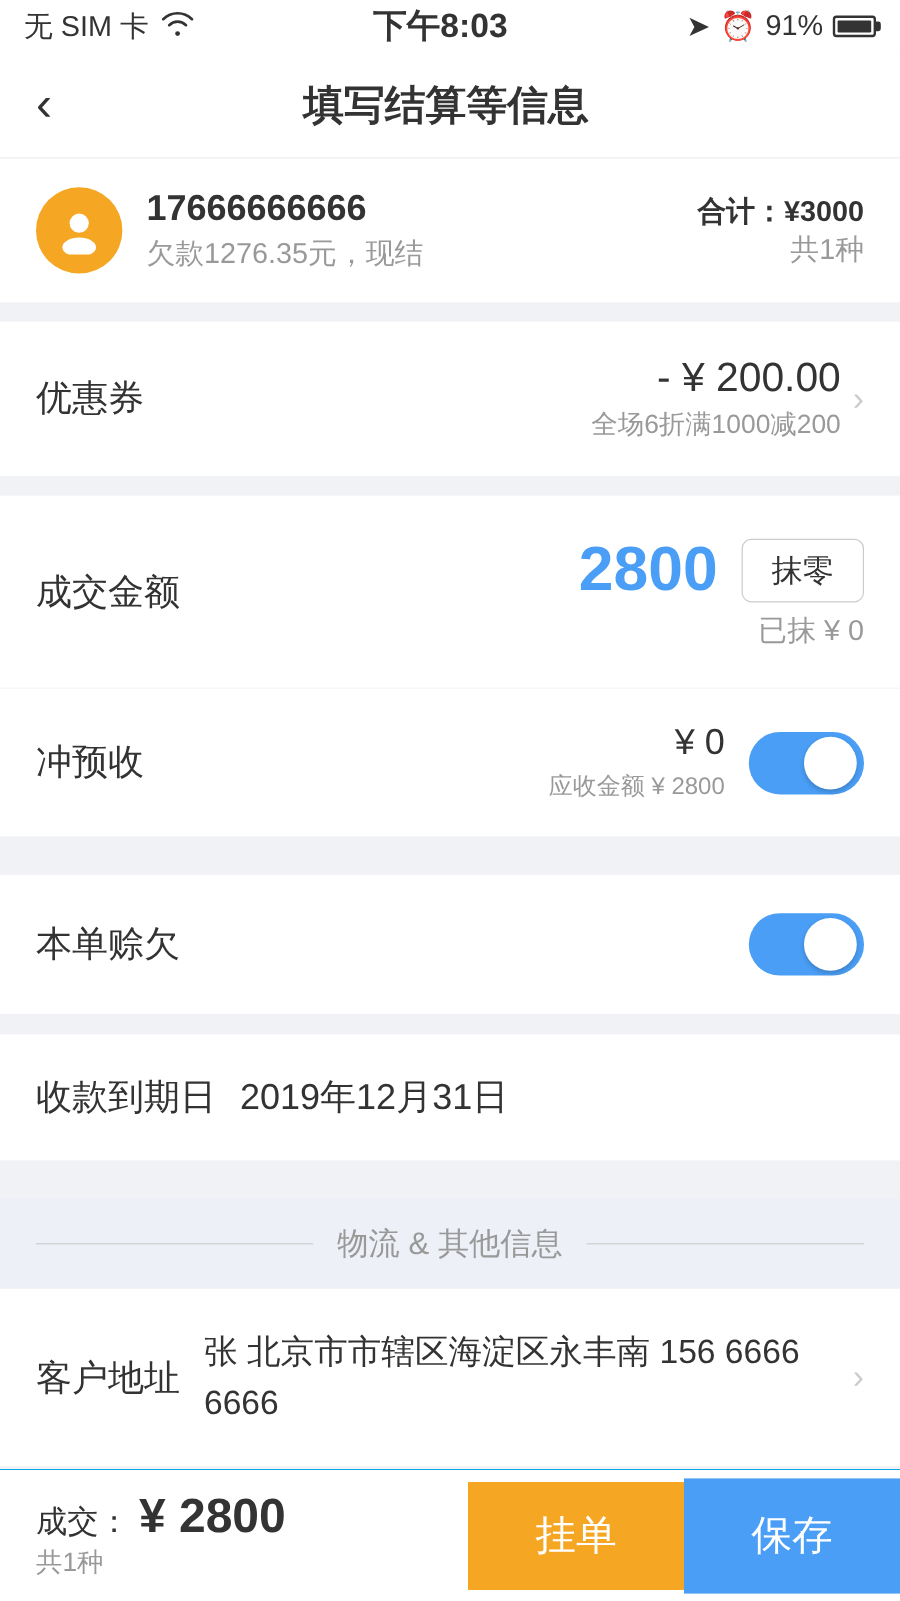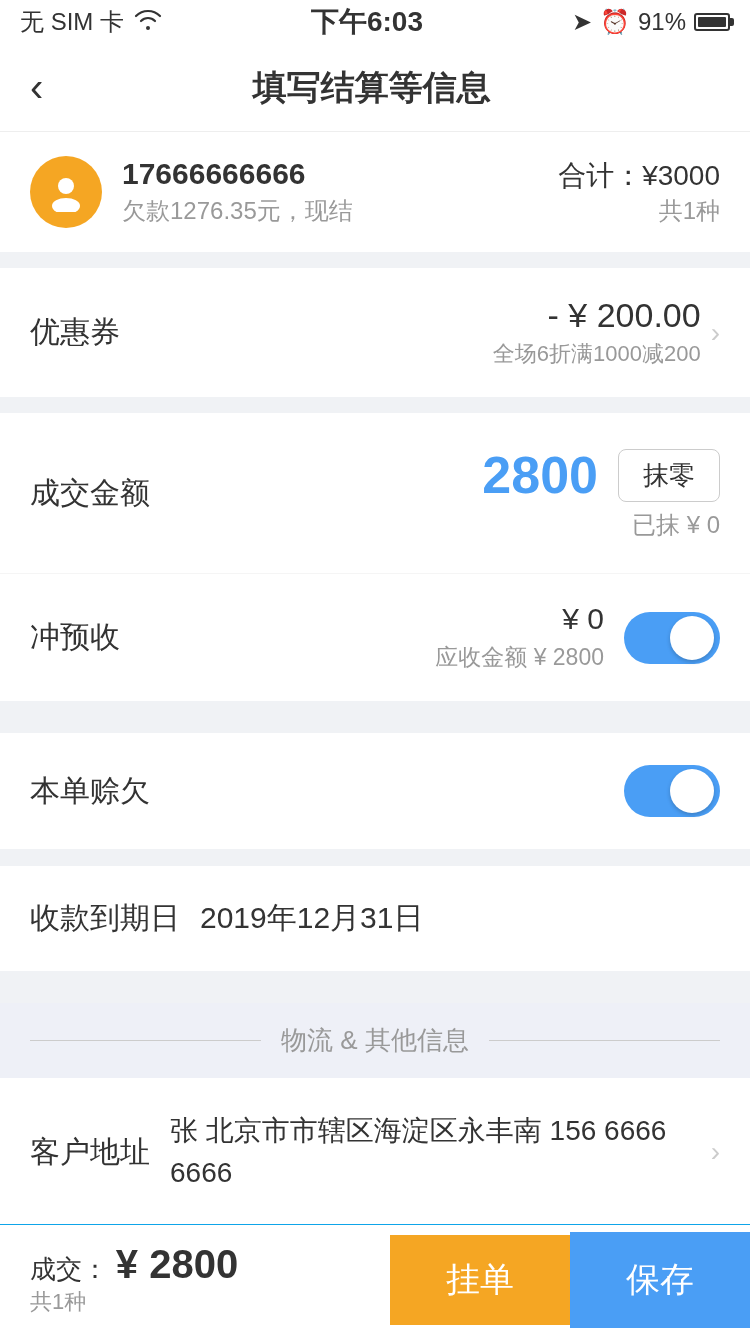--- a/index.html
+++ b/index.html
@@ -76,21 +76,21 @@
       display: flex;
       align-items: center;
       justify-content: center;
       color: #fff;
       font-size: 36px;
     }
     .customer-info {}
     .customer-name { font-size: 30px; font-weight: 600; color: #333; }
     .customer-sub { font-size: 24px; color: #999; margin-top: 4px; }
     .customer-right { text-align: right; }
-    .total-label { font-size: 28px; color: #333; }
+    .total-label { font-size: 24px; color: #333; font-weight: bold; }
     .total-count { font-size: 24px; color: #999; }
 
     
     .coupon-row {
       background: #fff;
       padding: 28px 30px;
       display: flex;
       align-items: center;
       justify-content: space-between;
     }
@@ -156,21 +156,21 @@
 
     
     .advance-row {
       display: flex;
       align-items: center;
       justify-content: space-between;
       padding: 28px 30px;
     }
     .advance-right { display: flex; flex-direction: column; align-items: flex-end; gap: 6px; }
     .advance-amount { font-size: 30px; color: #333; font-weight: 500; }
-    .advance-sub { font-size: 23px; color: #999; }
+    .advance-sub { font-size: 20px; color: #999; }
 
     
     .due-row {
       background: #fff;
       padding: 32px 30px;
       font-size: 30px;
       color: #333;
       margin-bottom: 0;
       display: flex;
       align-items: center;
@@ -289,21 +289,21 @@
   <div class="status-left">
     <span>无 SIM 卡</span>
     <span>
       <svg width="28" height="22" viewBox="0 0 28 22" fill="none">
         <path d="M14 18a2 2 0 1 1 0 4 2 2 0 0 1 0-4z" fill="#333"></path>
         <path d="M7 13c1.9-1.9 4.5-3 7-3s5.1 1.1 7 3" stroke="#333" stroke-width="2.2" fill="none" stroke-linecap="round"></path>
         <path d="M2 8c3.3-3.3 7.7-5 12-5s8.7 1.7 12 5" stroke="#333" stroke-width="2.2" fill="none" stroke-linecap="round"></path>
       </svg>
     </span>
   </div>
-  <div class="status-center">下午6:03</div>
+  <div class="status-center">下午8:03</div>
   <div class="status-right">
     <span>➤</span>
     <span>⏰</span>
     <span>91%</span>
     <span class="battery-icon"></span>
   </div>
 </div>
 
 <div class="nav-bar">
   <span class="nav-back">‹</span>

